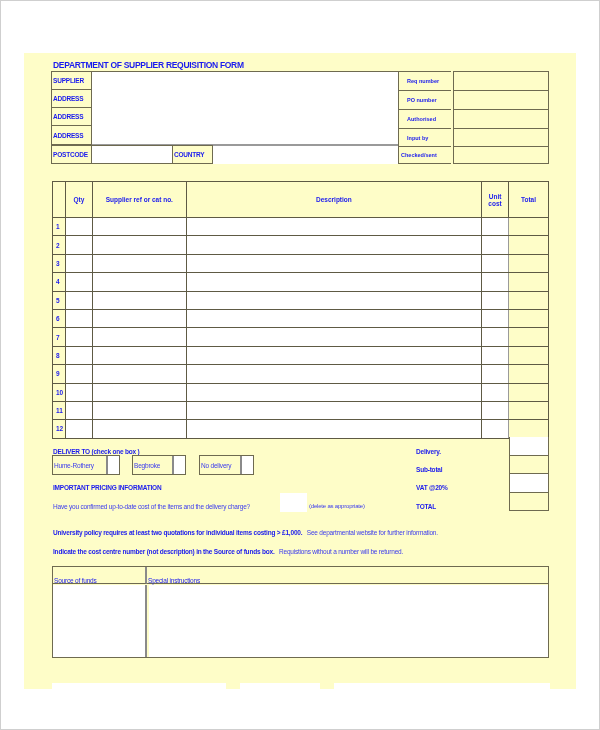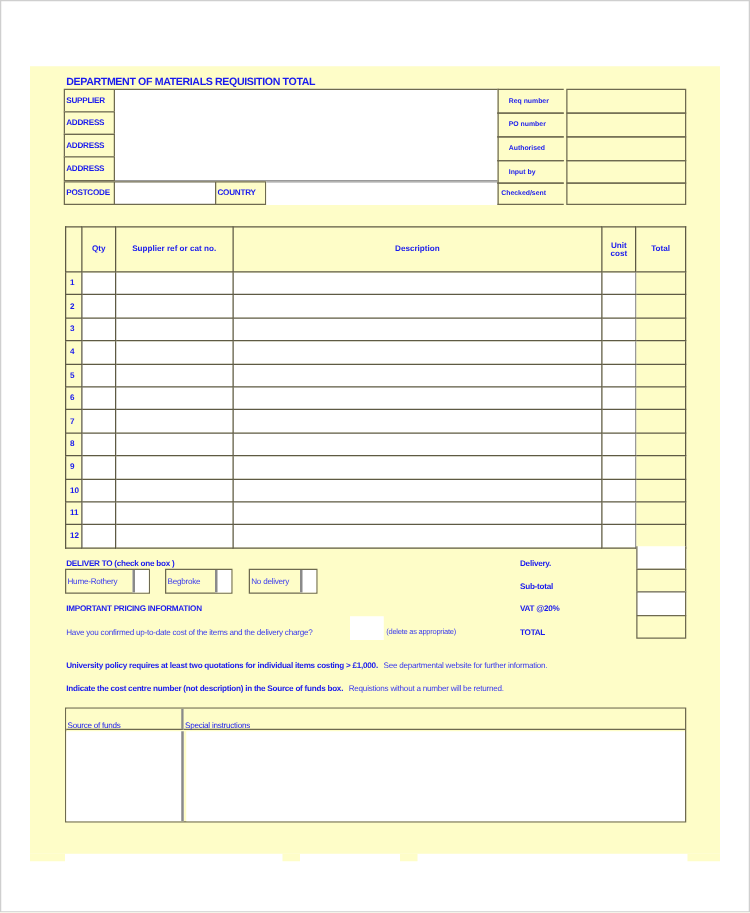--- a/index.html
+++ b/index.html
@@ -45,21 +45,21 @@
 </head>
 <body>
 
 <div class="frame"></div>
 <div class="page"></div>
 <div class="page-bottom-notch" style="left:24px;width:28px;"></div>
 <div class="page-bottom-notch" style="left:226px;width:14px;"></div>
 <div class="page-bottom-notch" style="left:320px;width:14px;"></div>
 <div class="page-bottom-notch" style="left:550px;width:26px;"></div>
 
-<div class="title">DEPARTMENT OF MATERIALS REQUISITION TOTAL</div>
+<div class="title">DEPARTMENT OF SUPPLIER REQUISITION FORM</div>
 
 <div class="sup-label" style="top:71px;height:19px;">
     <span class="lbl">SUPPLIER</span>
   </div>
 <div class="sup-label" style="top:89px;height:19px;">
     <span class="lbl">ADDRESS</span>
   </div>
 <div class="sup-label" style="top:107px;height:19px;">
     <span class="lbl">ADDRESS</span>
   </div>

